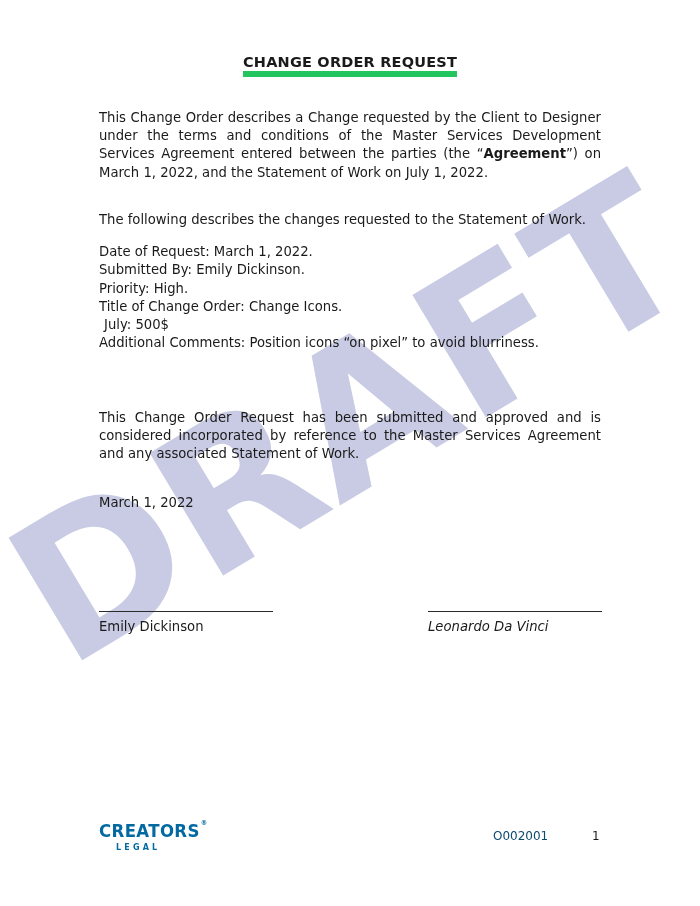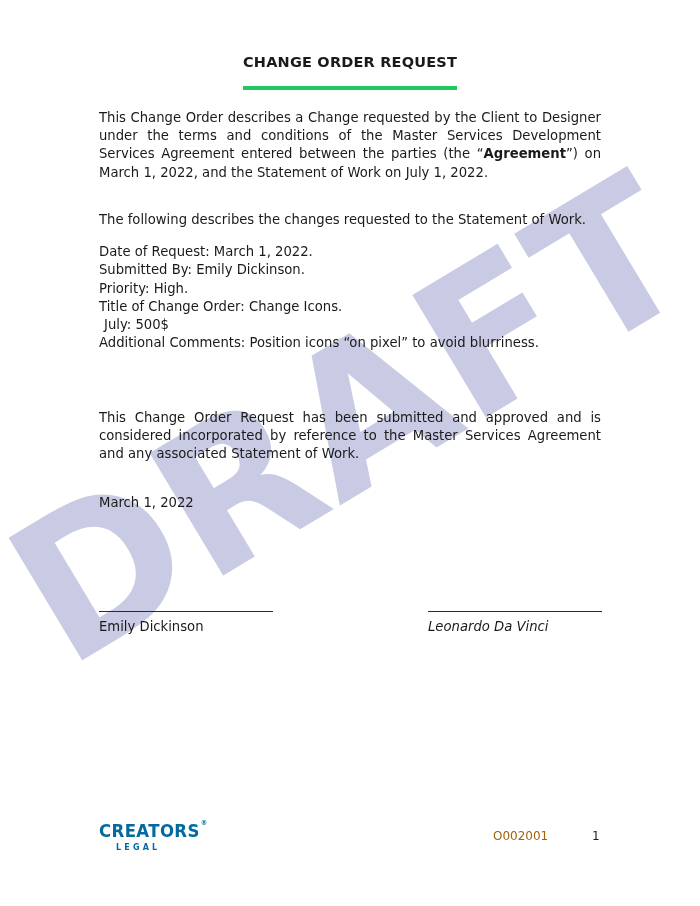--- a/index.html
+++ b/index.html
@@ -59,22 +59,22 @@
     position: absolute;
     left: 99px;
     top: 54px;
     width: 502px;
     text-align: center;
     font-size: 14.5px;
     font-weight: bold;
     letter-spacing: 0.2px;
   }
   .doc-title span.ul {
-    border-bottom: 4px solid #22c55e;
-    padding-bottom: 16px;
+    border-bottom: 6px solid #22c55e;
+    padding-bottom: 1px;
   }
 
   .block {
     position: absolute;
     left: 99px;
     width: 502px;
     font-size: 13.2px;
     line-height: 18.2px;
   }
 
@@ -156,21 +156,21 @@
     letter-spacing: 3.2px;
     margin-top: 4px;
     margin-left: 17px;
   }
 
   .footer-doc-id {
     position: absolute;
     left: 493px;
     top: 11px;
     font-size: 12px;
-    color: #a16207;
+    color: #0c4a6e;
   }
   .footer-page-no {
     position: absolute;
     left: 592px;
     top: 11px;
     font-size: 12px;
     color: #1a1a1a;
   }
 </style>
 </head>

